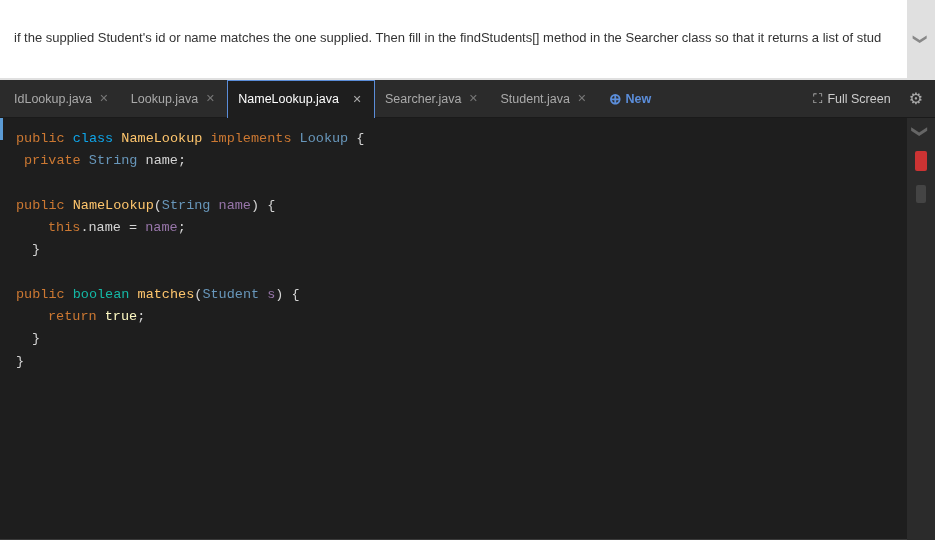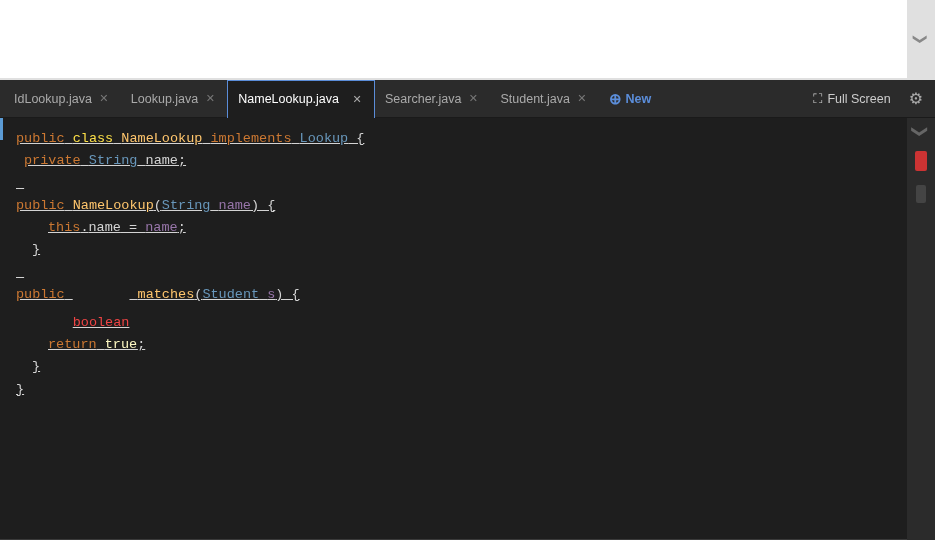--- a/index.html
+++ b/index.html
@@ -104,23 +104,23 @@
     }
 
     .line {
       display: flex;
       padding: 0 16px;
       min-height: 22px;
     }
 
     
     .kw-public { color: #cc7832; }
-    .kw-class { color: #fde047; }
+    .kw-class { color: #0ea5e9; }
     .kw-private { color: #cc7832; }
-    .kw-boolean { color: #ef4444; margin-top: 28px; }
+    .kw-boolean { color: #14b8a6; }
     .kw-return { color: #cc7832; }
     .kw-this { color: #cc7832; }
 
     .type-name { color: #6897bb; }
     .class-name-decl { color: #ffc66d; }
     .implements { color: #cc7832; }
     .interface-name { color: #6897bb; }
     .param-name { color: #9876aa; }
     .string-type { color: #6897bb; }
     .method-name { color: #ffc66d; }
@@ -169,21 +169,21 @@
       padding-top: 4px;
       gap: 6px;
     }
   </style>
 </head>
 <body>
 
 <div class="description-wrapper" style="position:relative;">
   <div style="font-size:13px; color:#333; line-height:1.55; padding-right:30px;">
     <br>
-    <br>
+    <span>if the supplied Student's id or name matches the one supplied.  Then fill in the findStudents[] method in the Searcher class so that it returns a list of stud</span><br>
   </div>
   <div class="chevron-right-area">
     <span style="color:#888; font-size:14px; transform:rotate(90deg); display:inline-block;">❯</span>
   </div>
 </div>
 
 <div class="tab-bar-wrapper">
   <div class="tab-bar">
 
     <div class="tab">
@@ -228,21 +228,21 @@
     </div>
   </div>
 </div>
 
 <div class="editor-wrapper">
 
   <div class="editor-main">
 
     <div style="position:absolute; left:0; top:0; width:3px; height:100%; background:#1e1e1e;"></div>
 
-    <div class="editor-area" style="position:relative;text-decoration:underline;">
+    <div class="editor-area" style="position:relative;">
 
       <div style="position:absolute; left:0; top:0; width:3px; height:22px; background:#5b9bd5;"></div>
 
       <div class="line">
         <span class="kw-public">public</span>&nbsp;
         <span class="kw-class">class</span>&nbsp;
         <span class="class-name-decl">NameLookup</span>&nbsp;
         <span class="implements">implements</span>&nbsp;
         <span class="interface-name">Lookup</span>&nbsp;{
       </div>

